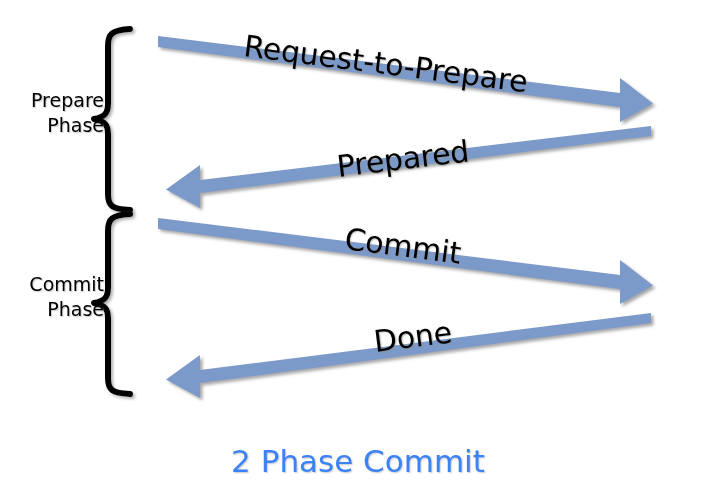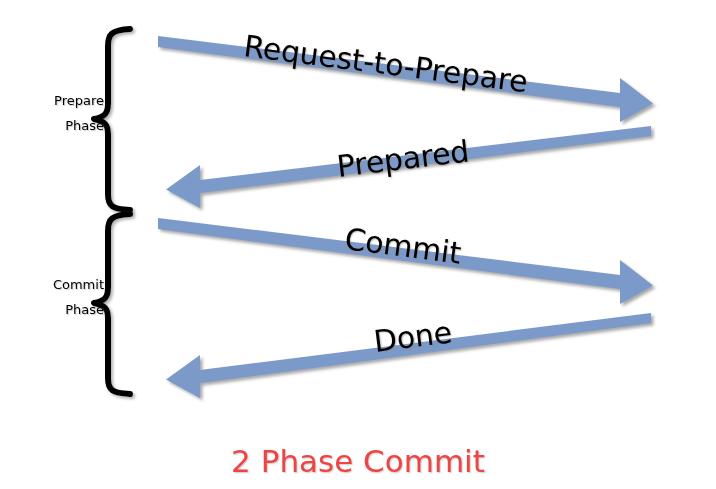--- a/index.html
+++ b/index.html
@@ -32,31 +32,31 @@
     font-weight: 400;
     letter-spacing: -0.2px;
     transform-origin: left center;
     text-shadow: 1px 1px 1.5px rgba(140,140,140,0.55);
   }
   .phase-label {
     position: absolute;
     text-align: right;
     color: #000000;
     font-family: "DejaVu Sans", "Liberation Sans", sans-serif;
-    font-size: 13px;
+    font-size: 19px;
     line-height: 25px;
     font-weight: 400;
     text-shadow: 1px 1px 1px rgba(150,150,150,0.5);
   }
   .diagram-title {
     position: absolute;
     width: 716px;
     left: 0;
     text-align: center;
-    color: #ef4444;
+    color: #3b82f6;
     font-family: "DejaVu Sans", "Liberation Sans", sans-serif;
     font-size: 31px;
     font-weight: 400;
     text-shadow: 1px 1px 1.5px rgba(150,150,150,0.5);
   }
 </style>
 </head>
 <body>
 
 <div id="canvas">

